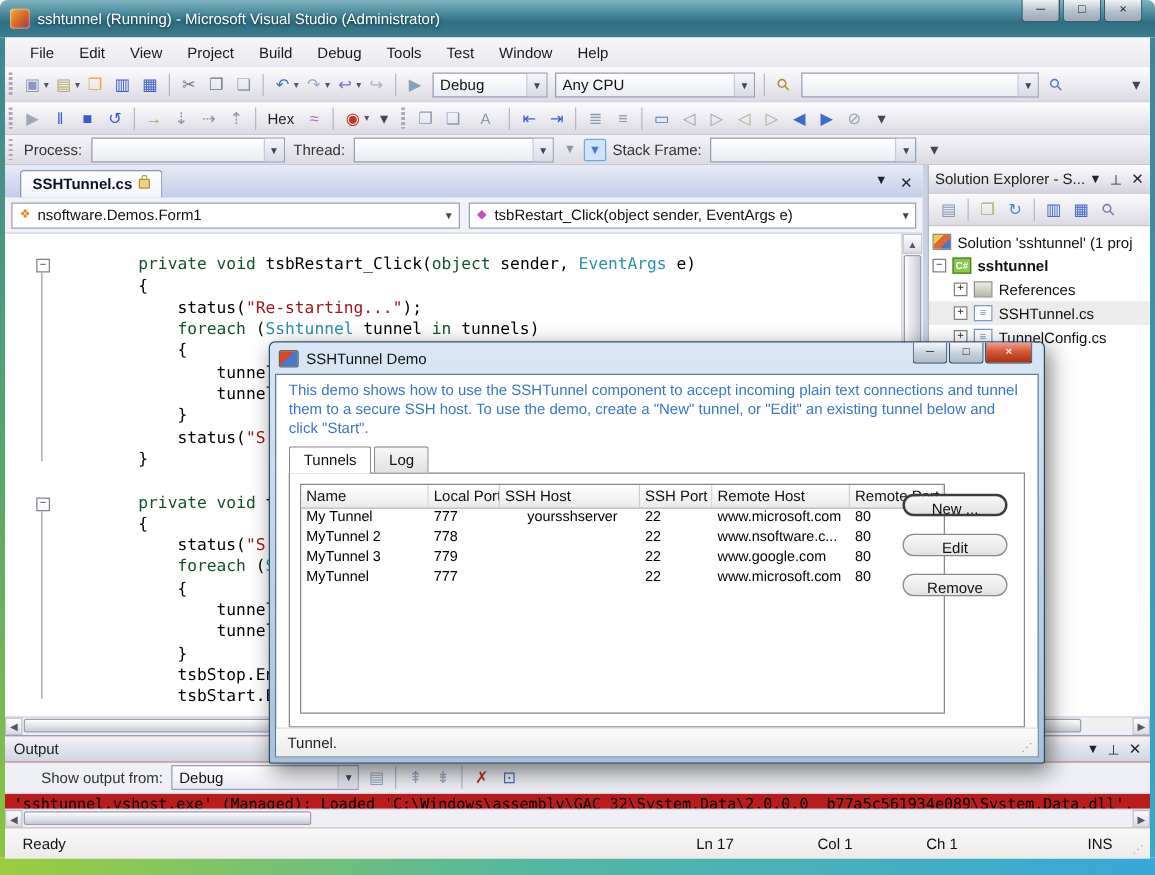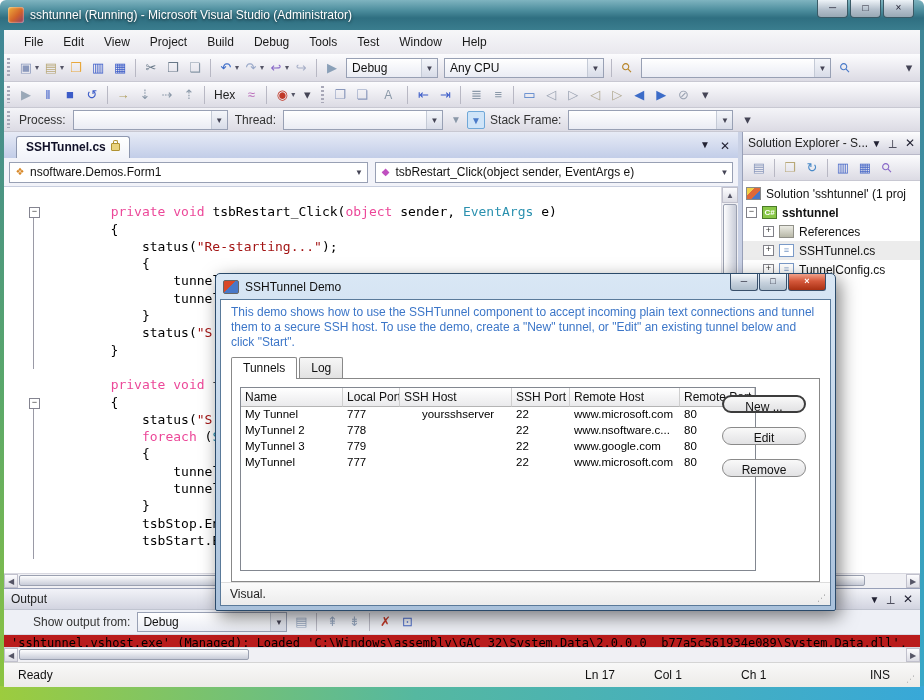--- a/index.html
+++ b/index.html
@@ -47,21 +47,21 @@
   .nav-combo{flex:1;height:21px;border:1px solid #98a0b4;background:#fff;display:flex;align-items:center;box-sizing:border-box}
   .nav-combo .cval{flex:1;padding:0 4px;overflow:hidden;white-space:nowrap;color:#111}
   .nav-combo .carr{width:15px;text-align:center;font-size:8px;color:#445;align-self:stretch;line-height:20px}
   .ncicon{width:12px;height:12px;margin-left:4px;flex:none;text-align:center;line-height:12px;font-size:10px}
   .codewrap{flex:1;position:relative;overflow:hidden;background:#fff}
   .outline-seg{position:absolute;left:29px;width:1px;background:#9a9aa6}
   .outline-box{position:absolute;left:25px;width:9px;height:9px;border:1px solid #848490;background:#fff;font-size:9px;line-height:7px;text-align:center;color:#333;box-sizing:content-box}
   #code{position:absolute;left:0;top:0;right:16px;bottom:0;font-family:"DejaVu Sans Mono","Liberation Mono",monospace;font-size:13px}
   .cl{height:17.3px;white-space:pre}
   #code .cl{padding-left:44px}
-  .k{color:#ec4899}.t{color:#2b91af}.s{color:#a31515}.p{color:#000}
+  .k{color:#14532d}.t{color:#2b91af}.s{color:#a31515}.p{color:#000}
   .vscroll{position:absolute;right:0;top:0;bottom:0;width:16px;background:#f0f0f4;border-left:1px solid #d8d8e0}
   .sbtn{height:16px;text-align:center;font-size:8px;line-height:16px;color:#556;background:linear-gradient(#fcfcfe,#dcdce4);border:1px solid #c0c0cc;box-sizing:border-box}
   .sbtn.down{position:absolute;bottom:0;left:0;right:0}
   .vthumb{position:absolute;left:1px;right:1px;top:17px;height:110px;background:linear-gradient(90deg,#fdfdfe,#c8ccd8);border:1px solid #9aa0b0;border-radius:2px;box-sizing:border-box}
   .hscroll{height:14px;background:#f0f0f4;position:relative;border-top:1px solid #d8d8e0;flex:none}
   .hbtn{position:absolute;top:0;width:14px;height:14px;font-size:8px;line-height:14px;text-align:center;color:#556;background:linear-gradient(#fcfcfe,#dcdce4);border:1px solid #c0c0cc;box-sizing:border-box}
   .hthumb{position:absolute;top:1px;height:11px;background:linear-gradient(#fdfdfe,#c8ccd8);border:1px solid #9aa0b0;border-radius:2px;box-sizing:border-box}
   .splitter{width:4px;background:#c9d1e5;flex:none}
 
   
@@ -86,21 +86,21 @@
   
   .output{position:absolute;left:4px;top:588px;width:916px;height:74px;background:#b91c1c;border-top:1px solid #98a0b8;display:flex;flex-direction:column;box-sizing:border-box}
   .out-title{height:20px;background:linear-gradient(#f2f3f8,#d2d4e0);display:flex;align-items:center;padding:0 7px;border-bottom:1px solid #c0c4d0;color:#222;flex:none}
   .out-title .ttl{flex:1}
   .out-controls{height:24px;display:flex;align-items:center;background:#eef0f6;border-bottom:1px solid #d8dae4;padding-left:25px;flex:none}
   .out-text{flex:1;font-family:"DejaVu Sans Mono","Liberation Mono",monospace;font-size:12px;white-space:nowrap;overflow:hidden;padding:1px 0 0 7px;color:#000}
 
   
   .statusbar{position:absolute;left:4px;top:662px;width:916px;height:24px;background:linear-gradient(#f8f8f8,#ecebe8);border-top:1px solid #d4d4d4;color:#111}
   .sb-item{position:absolute;top:5px}
-  .sb-ready{left:14px}.sb-ln{left:581px}.sb-col{left:650px}.sb-ch{left:737px}.sb-ins{right:30px}
+  .sb-ready{left:14px}.sb-ln{left:553px}.sb-col{left:650px}.sb-ch{left:737px}.sb-ins{right:30px}
   .sb-grip{position:absolute;right:4px;bottom:3px;color:#aaa;font-size:9px;letter-spacing:1px}
 
   
   .dialog{position:absolute;left:215px;top:273px;width:621px;height:338px;z-index:50;background:linear-gradient(#d9e7f5,#a9c1db);border:1px solid #2a4a6a;border-radius:5px 5px 2px 2px;box-shadow:4px 6px 18px rgba(0,0,0,.5);box-sizing:border-box}
   .dlg-title{height:25px;display:flex;align-items:center;padding:0 7px;color:#111}
   .dlg-icon{width:14px;height:12px;margin-right:6px;background:linear-gradient(135deg,#d84828 0 45%,#4878c8 45%);border:1px solid #666;border-radius:2px;flex:none}
   .dlg-btns{position:absolute;top:0;right:9px;display:flex}
   .dbtn{width:26px;height:16px;border:1px solid #39506b;border-top:none;border-radius:0 0 3px 3px;background:linear-gradient(#f4f7fa,#c6d1dd 55%,#aebdcb);font-size:9px;line-height:14px;text-align:center;color:#223;margin-left:1px}
   .dbtn.close{width:36px;background:linear-gradient(#f2a088,#d4573a 45%,#a93013);color:#fff;font-weight:bold}
   .dlg-client{position:absolute;left:4px;right:4px;top:25px;bottom:4px;background:#fff;border:1px solid #5a7a9a;display:flex;flex-direction:column;box-sizing:border-box}
@@ -283,20 +283,21 @@
             <div class="outline-seg" style="top: 30.3px; height: 151.7px;"></div>
             <div class="outline-box" style="top: 20.3px;">−</div>
             <div class="outline-seg" style="top: 220.6px; height: 151.7px;"></div>
             <div class="outline-box" style="top: 210.6px;">−</div>
           </div>
         <div id="code">
             <div class="cl"></div>
             <div class="cl"><span class="p">        </span><span class="k">private</span><span class="p"> </span><span class="k">void</span><span class="p"> tsbRestart_Click(</span><span class="k">object</span><span class="p"> sender, </span><span class="t">EventArgs</span><span class="p"> e)</span></div>
             <div class="cl"><span class="p">        {</span></div>
             <div class="cl"><span class="p">            status(</span><span class="s">"Re-starting..."</span><span class="p">);</span></div>
+            <div class="cl"><span class="p">            </span><span class="k">foreach</span><span class="p"> (</span><span class="t">Sshtunnel</span><span class="p"> tunnel </span><span class="k">in</span><span class="p"> tunnels)</span></div>
             <div class="cl"><span class="p">            {</span></div>
             <div class="cl"><span class="p">                tunnel</span></div>
             <div class="cl"><span class="p">                tunnel</span></div>
             <div class="cl"><span class="p">            }</span></div>
             <div class="cl"><span class="p">            status(</span><span class="s">"S</span></div>
             <div class="cl"><span class="p">        }</span></div>
             <div class="cl"></div>
             <div class="cl"><span class="p">        </span><span class="k">private</span><span class="p"> </span><span class="k">void</span><span class="p"> t</span></div>
             <div class="cl"><span class="p">        {</span></div>
             <div class="cl"><span class="p">            status(</span><span class="s">"S</span></div>
@@ -471,19 +472,19 @@
               <div class="lv-c" style="width: 57px;">777</div>
               <div class="lv-c" style="width: 112px;"></div>
               <div class="lv-c" style="width: 58px;">22</div>
               <div class="lv-c" style="width: 110px;">www.microsoft.com</div>
               <div class="lv-c" style="width: 75px;">80</div>
             </div>
           </div>
         <span id="sidebtns"><div class="sidebtn default" style="top: 16px;">New ...</div><div class="sidebtn" style="top: 48px;">Edit</div><div class="sidebtn" style="top: 80px;">Remove</div></span>
       </div>
       <div class="dlg-status">
-        <span>Visual.</span>
+        <span>Tunnel.</span>
         <span class="dlg-grip">⋰</span>
       </div>
     </div>
   </div>
 
 </div>
 
 </body></html>

